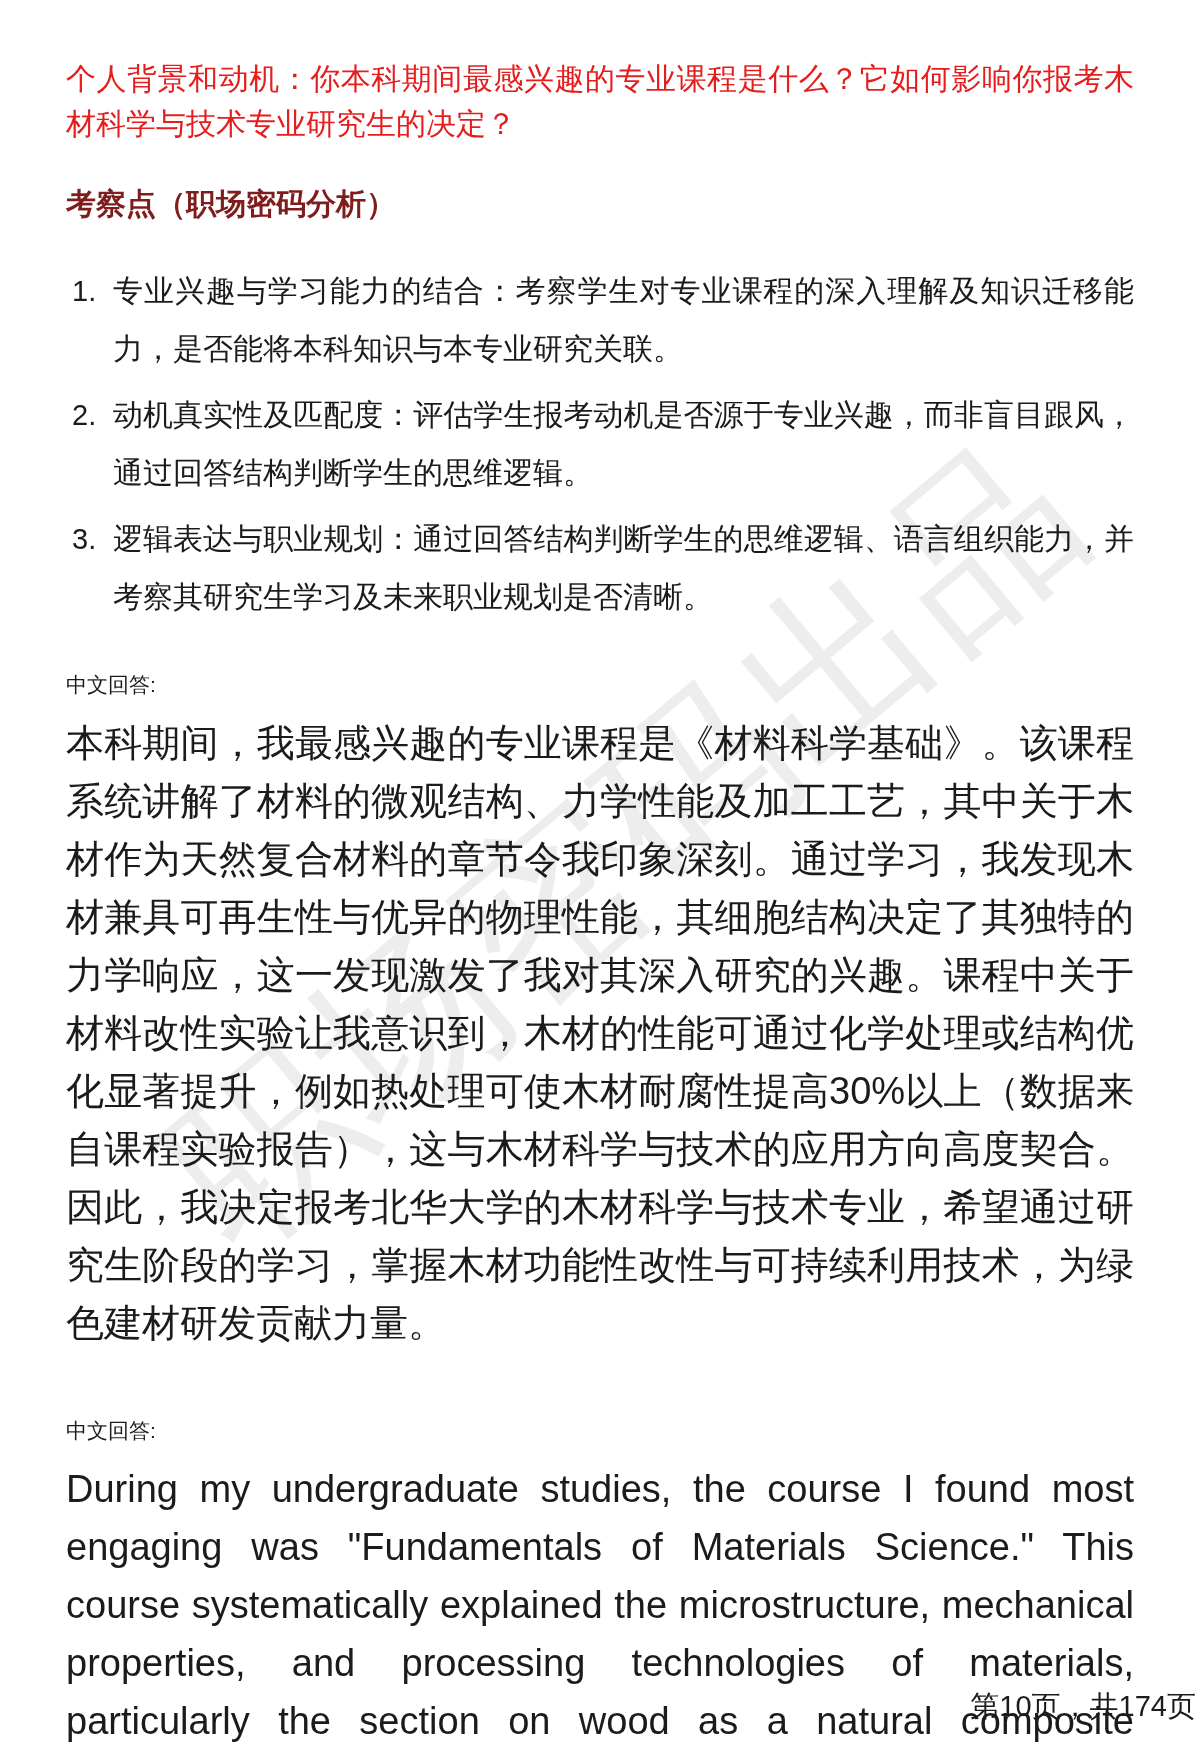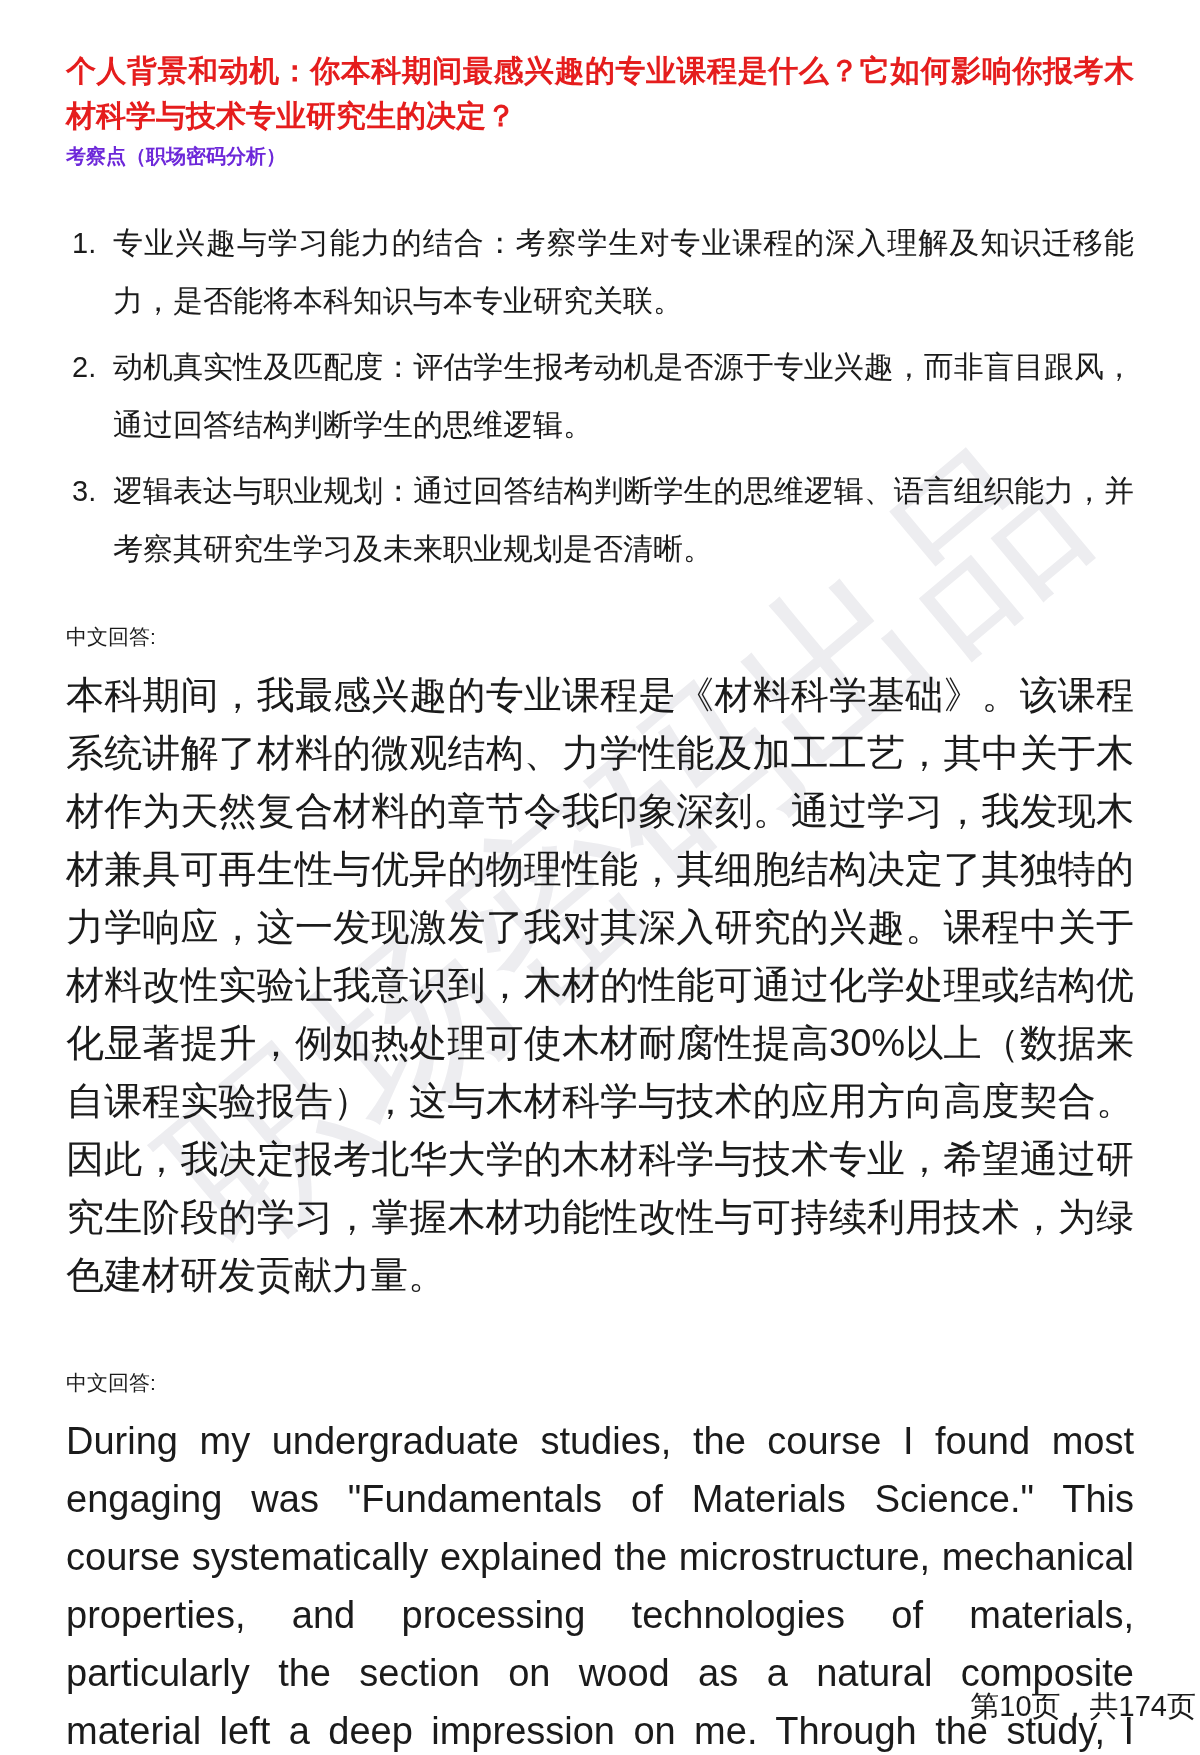--- a/index.html
+++ b/index.html
@@ -28,30 +28,32 @@
     user-select: none;
     pointer-events: none;
   }
   .content {
     position: relative;
     z-index: 1;
     padding: 48px 66px 0 66px;
   }
   .q-title {
     color: #e51d1d;
-    font-weight: 700;
+    font-weight: 400;
     font-size: 30px;
     line-height: 45px;
     text-align: justify;
+    margin-top: 8px;
   }
   .section-heading {
-    color: #6d28d9;
+    color: #7f1d1d;
     font-weight: 700;
-    font-size: 20px;
+    font-size: 30px;
     line-height: 36px;
+    margin-top: 40px;
   }
   .points {
     list-style: none;
     margin-top: 40px;
   }
   .point { display: flex; margin-bottom: 8px; }
   .point-num {
     flex: none;
     width: 47px;
     padding-left: 6px;

